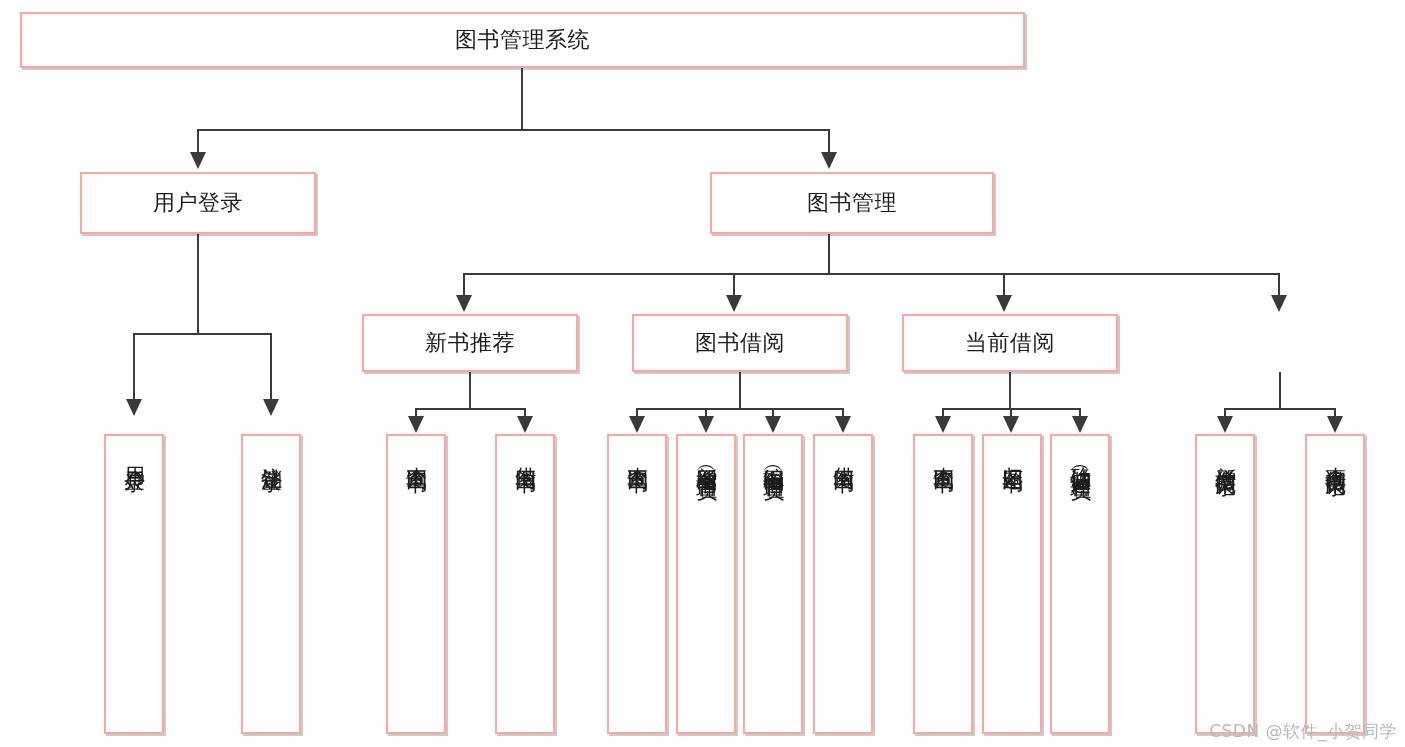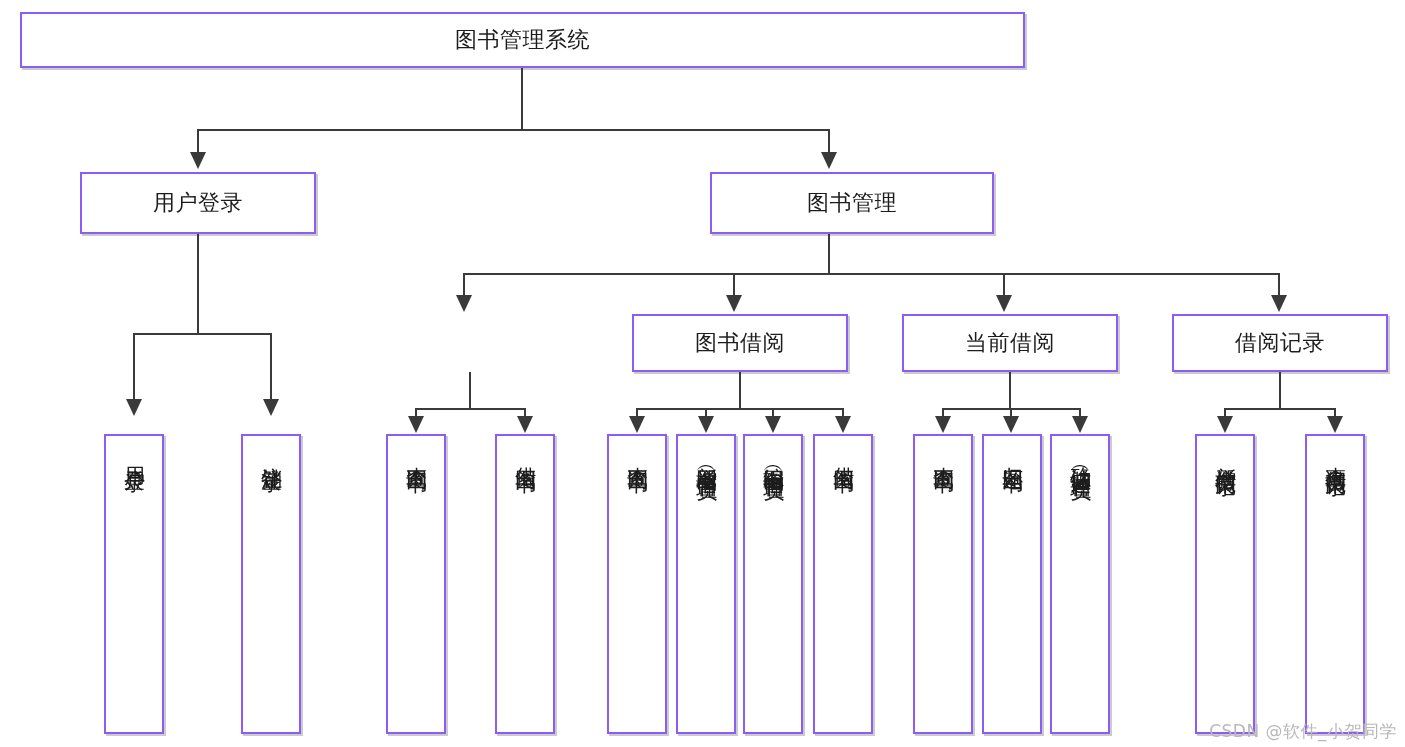--- a/index.html
+++ b/index.html
@@ -16,21 +16,21 @@
     width: 1405px;
     height: 747px;
     background: #ffffff;
     overflow: hidden;
   }
   
   .node {
     position: absolute;
     box-sizing: border-box;
     background: #ffffff;
-    border: 2px solid #8b5cf6;
+    border: 2px solid #fca5a5;
     display: flex;
     align-items: center;
     justify-content: center;
     color: #1c1c1c;
   }
   .node.shadowed {
     box-shadow: 2px 2px 0 0 rgba(140,140,140,0.45);
   }
   .node-label {
     font-size: 22px;
@@ -134,28 +134,28 @@
 
   <div class="vline" style="left:733px; top:273px; height:24px;"></div>
   <div class="arrow-head" style="left:726px; top:295px;"></div>
 
   <div class="vline" style="left:1003px; top:273px; height:24px;"></div>
   <div class="arrow-head" style="left:996px; top:295px;"></div>
 
   <div class="vline" style="left:1278px; top:273px; height:24px;"></div>
   <div class="arrow-head" style="left:1271px; top:295px;"></div>
 
+  <div class="node shadowed" style="left:362px; top:314px; width:216px; height:58px;">
+    <span class="node-label">新书推荐</span>
+  </div>
   <div class="node shadowed" style="left:902px; top:314px; width:216px; height:58px;">
     <span class="node-label">当前借阅</span>
   </div>
   <div class="node shadowed" style="left:632px; top:314px; width:216px; height:58px;">
     <span class="node-label">图书借阅</span>
-  </div>
-  <div class="node shadowed" style="left:1172px; top:314px; width:216px; height:58px;">
-    <span class="node-label">借阅记录</span>
   </div>
 
   <div class="vline" style="left:469px; top:372px; height:37px;"></div>
   <div class="hline" style="left:415px; top:408px; width:110px;"></div>
   <div class="vline" style="left:415px; top:408px; height:10px;"></div>
   <div class="arrow-head" style="left:408px; top:416px;"></div>
   <div class="vline" style="left:524px; top:408px; height:10px;"></div>
   <div class="arrow-head" style="left:517px; top:416px;"></div>
 
   <div class="node vertical shadowed" style="left:386px; top:434px; width:60px; height:300px;">

